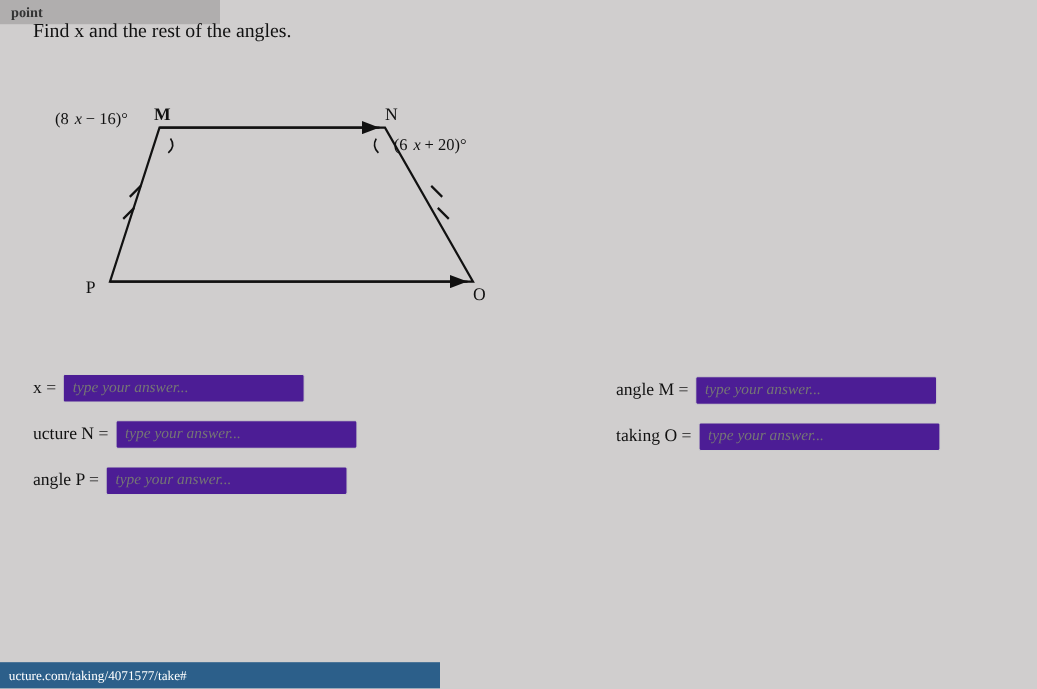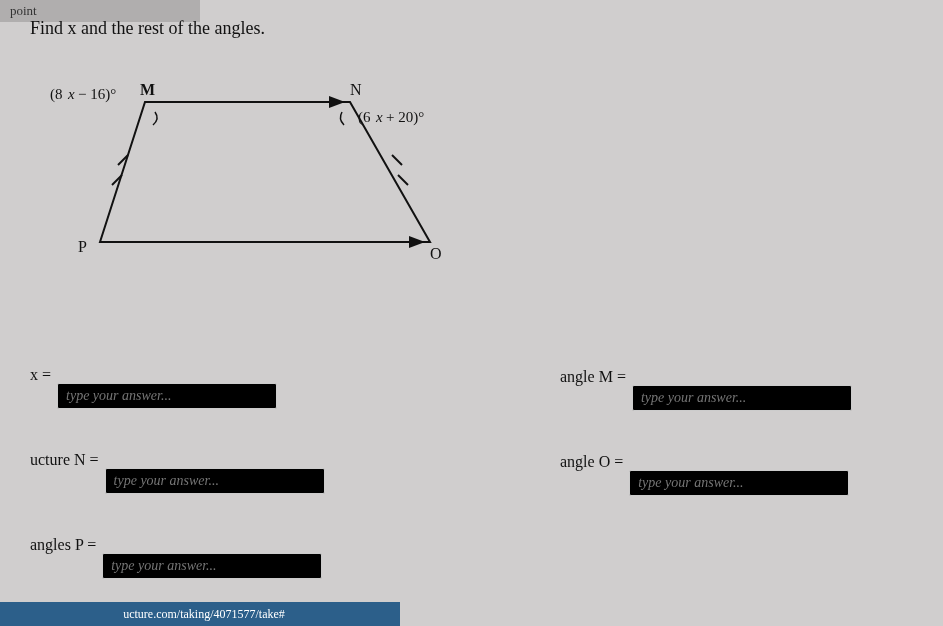--- a/index.html
+++ b/index.html
@@ -23,38 +23,39 @@
     
     .top-bar {
       position: absolute;
       top: 0; left: 0;
       width: 200px;
       height: 22px;
       background-color: #b0aeae;
       display: flex;
       align-items: center;
       padding-left: 10px;
+      font-weight: bold;
     }
     .top-bar-text {
       font-size: 13px;
       color: #333;
     }
 
     
     .problem-area {
       position: absolute;
       top: 18px;
       left: 30px;
       width: 620px;
     }
 
     .find-text {
       font-size: 18px;
       color: #111;
-      margin-bottom: 8px;
+      margin-bottom: 22px;
     }
 
     
     .figure-container {
       position: relative;
       width: 500px;
       height: 240px;
       margin-left: 10px;
     }
 
@@ -77,51 +78,49 @@
     }
 
     .answer-label {
       font-size: 16px;
       color: #111;
       margin-right: 6px;
       white-space: nowrap;
     }
 
     .answer-input {
-      background: #000000;
+      background: #4c1d95;
       border: 1px solid #ccc;
       border-radius: 2px;
       padding: 4px 8px;
       font-size: 14px;
       color: #888;
       width: 220px;
       font-family: Georgia, serif;
       font-style: italic;
-      margin-top: 43px;
     }
 
     
     .answers-right {
       position: absolute;
       top: 342px;
       left: 560px;
     }
 
     
     .url-bar {
       position: absolute;
       bottom: 0;
       left: 0;
       width: 400px;
       height: 24px;
       background-color: #2c5f8a;
       display: flex;
       align-items: center;
       padding-left: 8px;
-      justify-content: center;
     }
     .url-text {
       font-size: 12px;
       color: #fff;
     }
   </style>
 </head>
 <body>
 
 <div class="main-container">
@@ -188,34 +187,34 @@
       <span class="answer-label">x =</span>
       <input class="answer-input" type="text" placeholder="type your answer..." style="">
     </div>
 
     <div class="answer-row">
       <span class="answer-label">ucture N =</span>
       <input class="answer-input" type="text" placeholder="type your answer..." style="">
     </div>
 
     <div class="answer-row">
-      <span class="answer-label">angles P =</span>
+      <span class="answer-label">angle P =</span>
       <input class="answer-input" type="text" placeholder="type your answer..." style="">
     </div>
   </div>
 
   <div class="answers-right">
 
     <div class="answer-row">
       <span class="answer-label">angle M =</span>
       <input class="answer-input" type="text" placeholder="type your answer..." style="">
     </div>
 
     <div class="answer-row">
-      <span class="answer-label">angle O =</span>
+      <span class="answer-label">taking O =</span>
       <input class="answer-input" type="text" placeholder="type your answer..." style="">
     </div>
   </div>
 
   <div class="url-bar">
     <span class="url-text">ucture.com/taking/4071577/take#</span>
   </div>
 
 </div>
 

